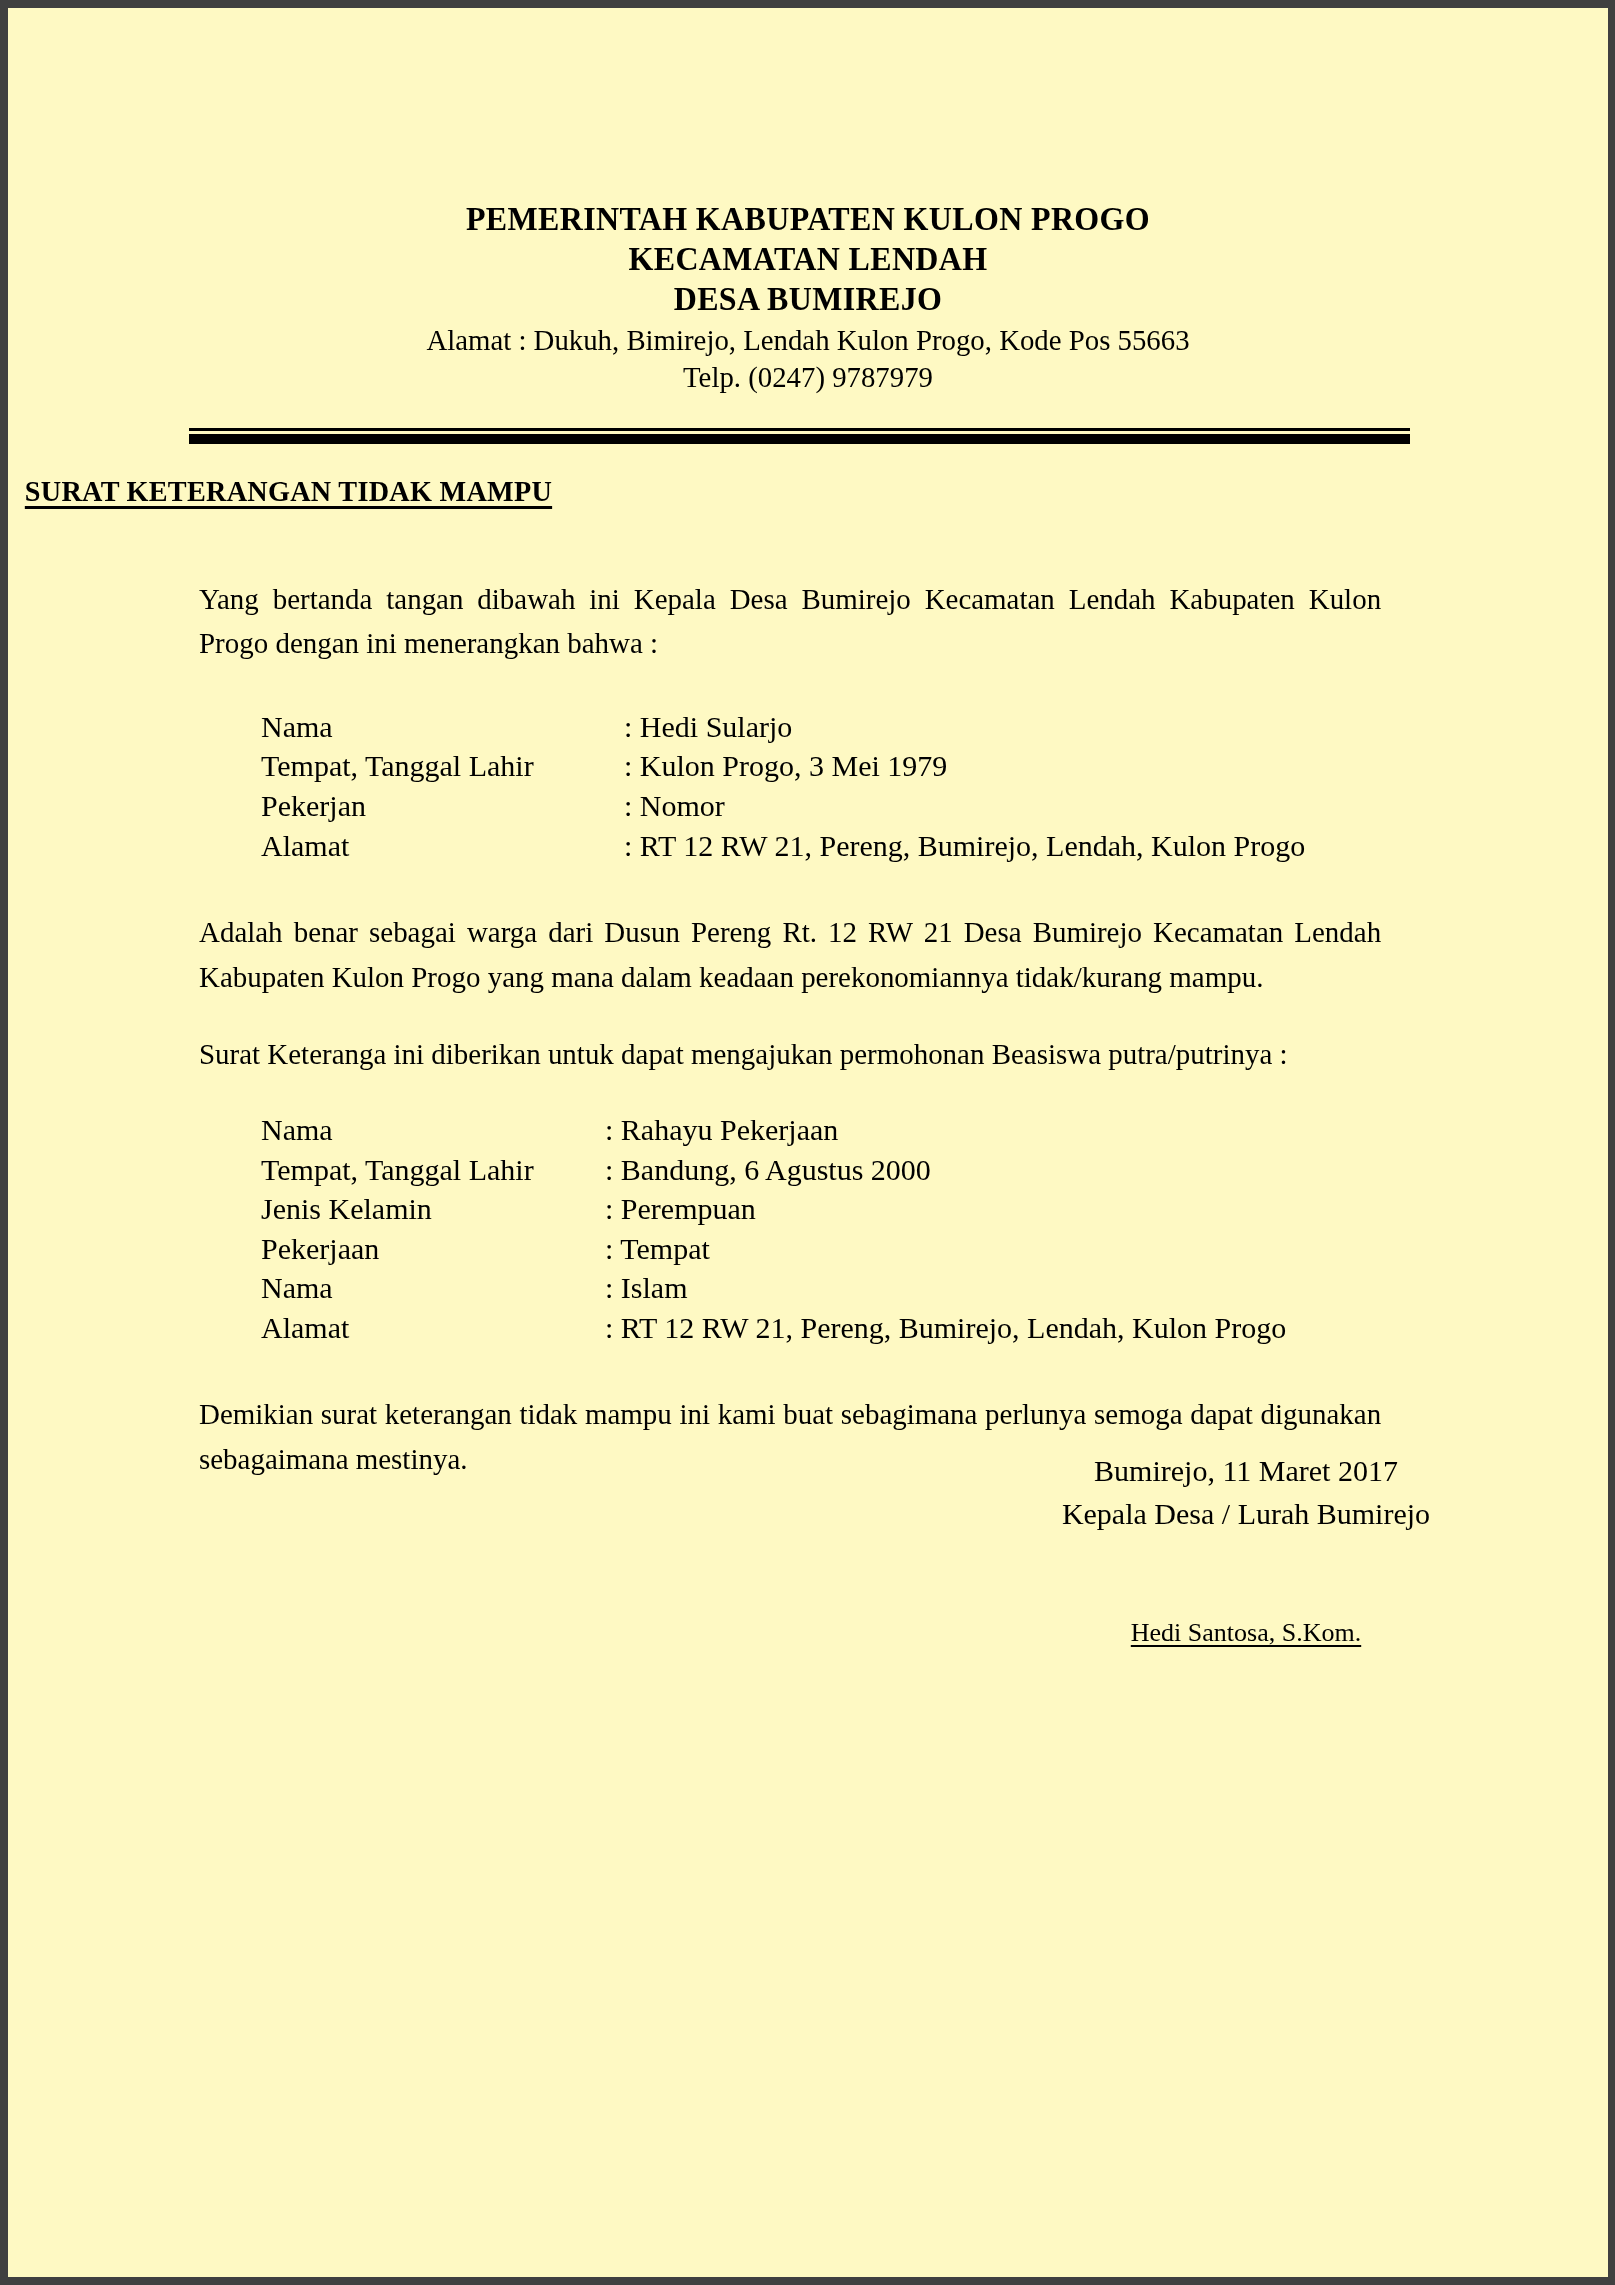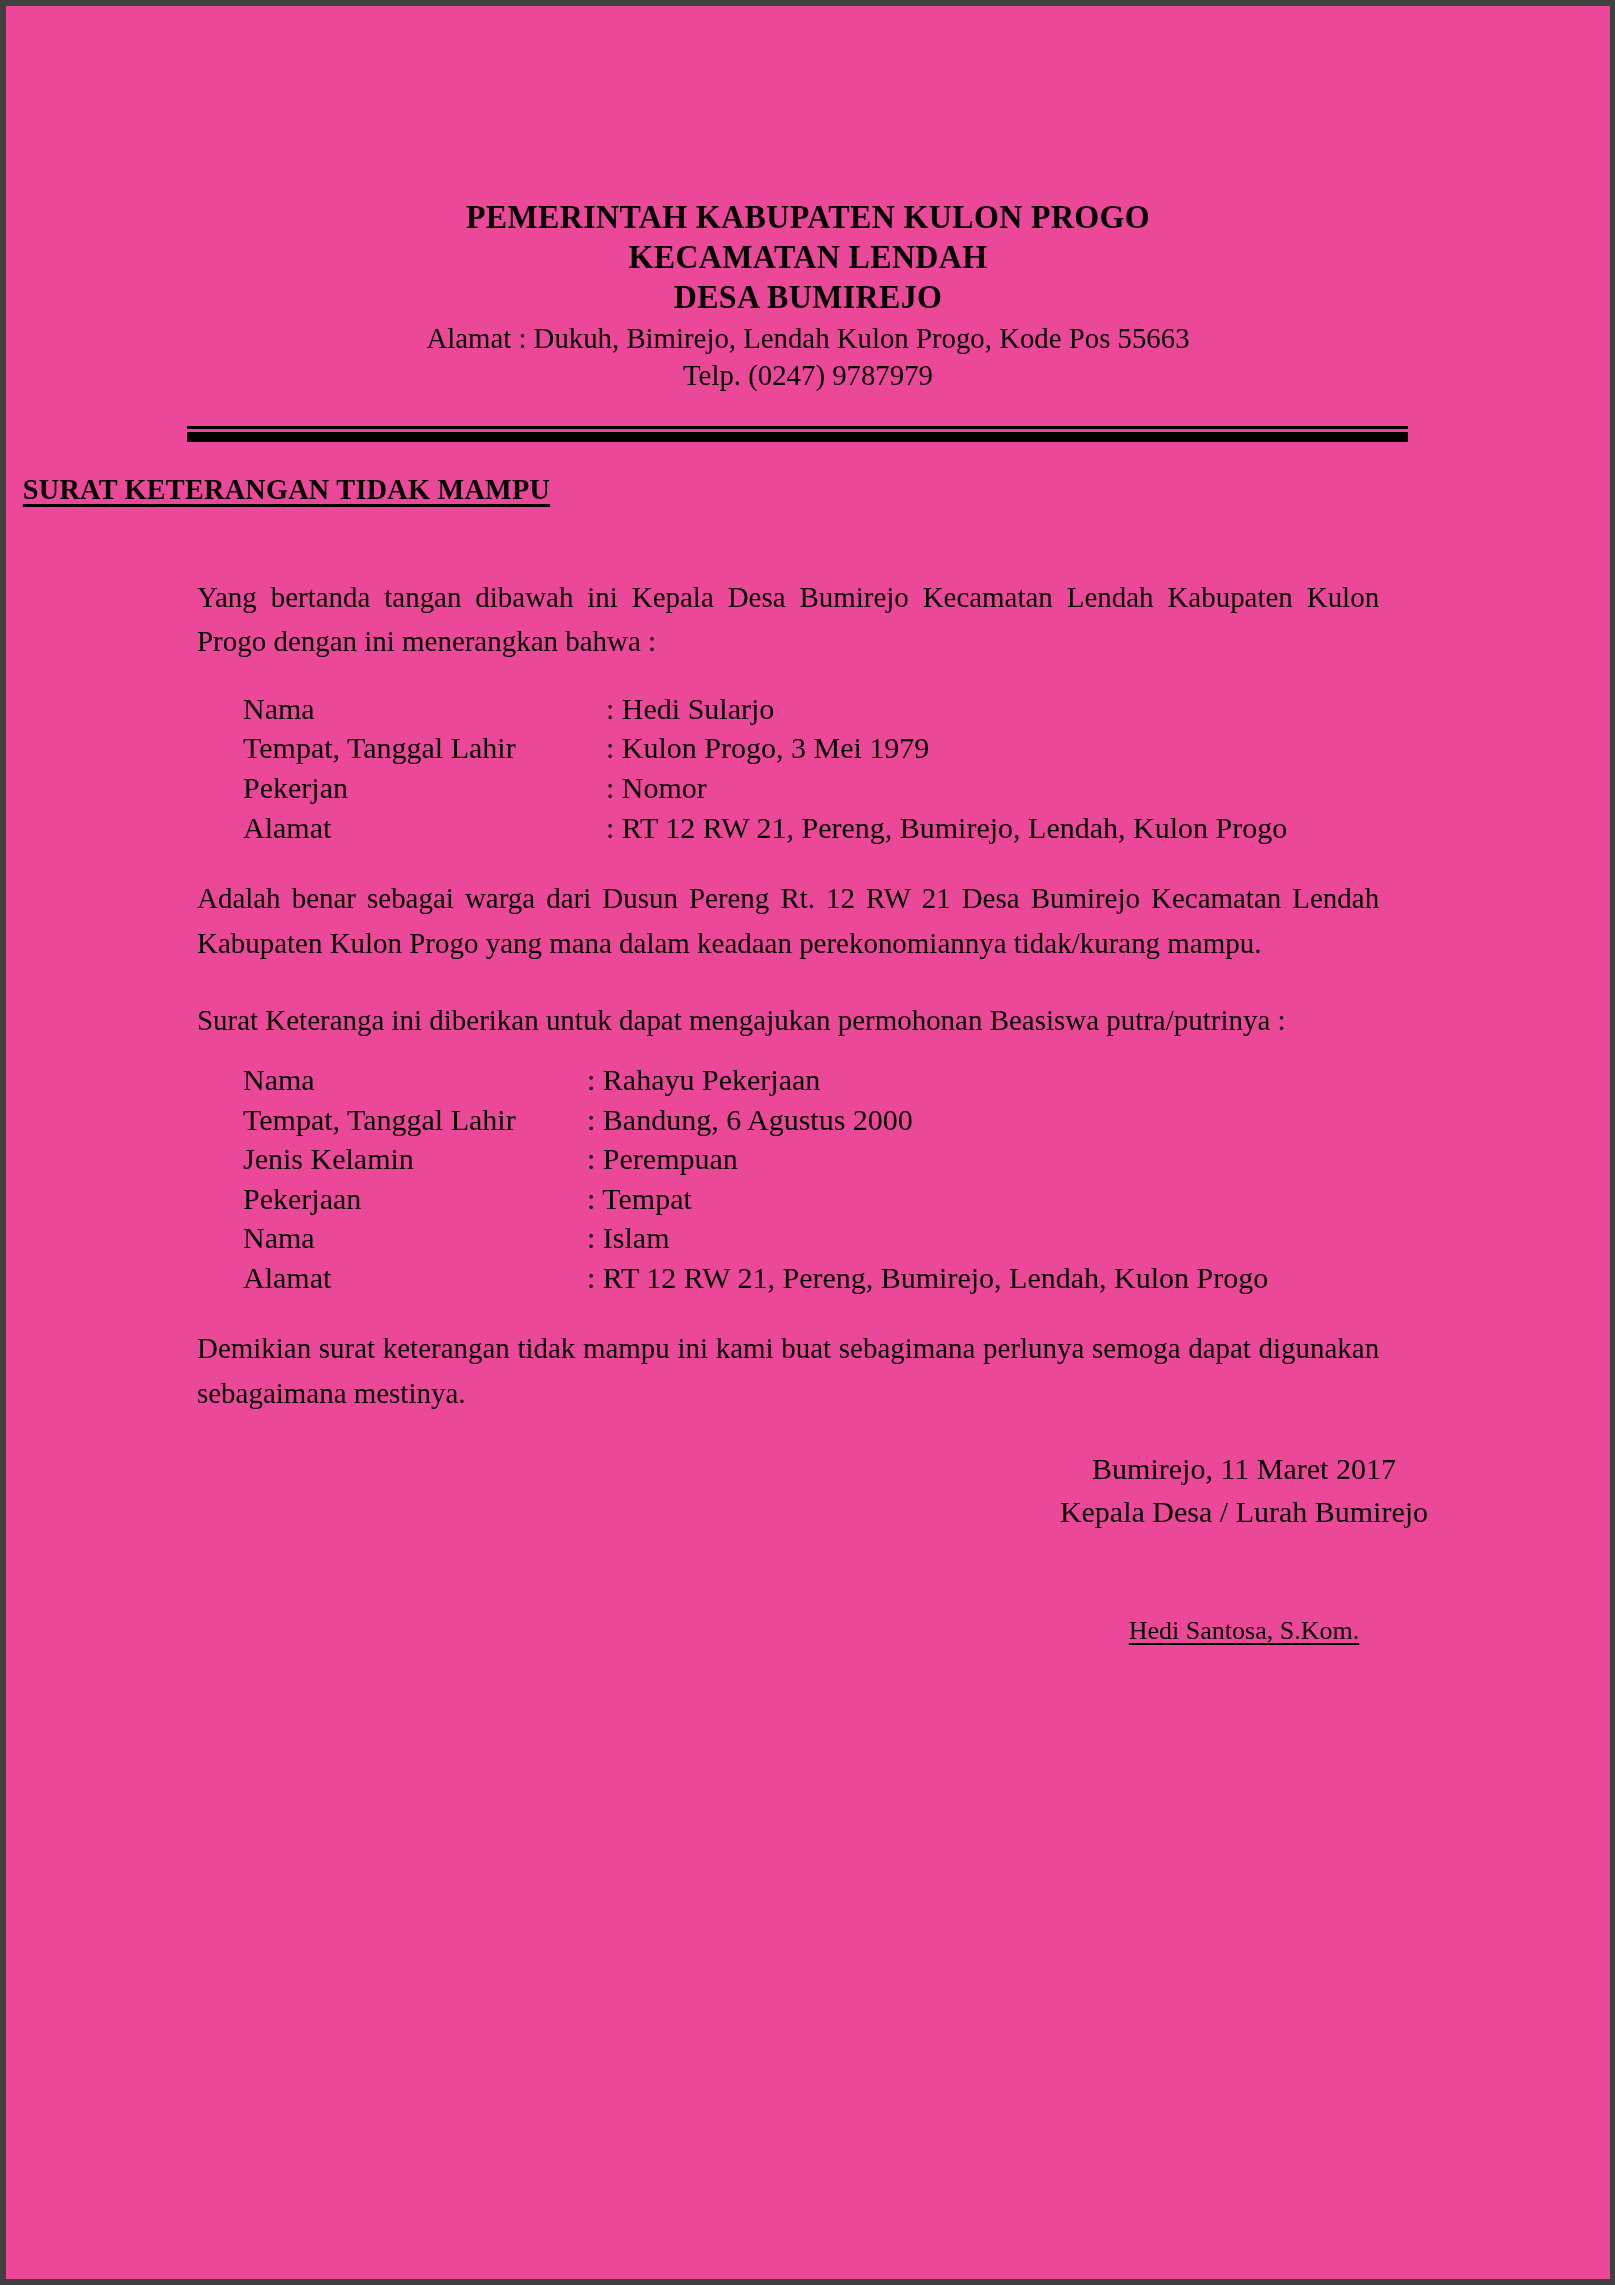--- a/index.html
+++ b/index.html
@@ -5,22 +5,22 @@
   html, body {
     margin: 0;
     padding: 0;
     background: #ffffff;
   }
 
   .page {
     position: relative;
     width: 1616px;
     height: 2285px;
-    background: #ec4899;
-    border: 6px solid #404040;
+    background: #fef9c3;
+    border: 8px solid #404040;
     box-sizing: border-box;
     overflow: hidden;
     font-family: "Liberation Serif", "DejaVu Serif", serif;
     color: #000000;
   }
 
   
   .letterhead {
     text-align: center;
     padding-top: 191px;
@@ -114,21 +114,21 @@
   p.para.nojustify { text-align: left; }
 
   .spacer-18 { height: 17.6px; }
   .spacer-26 { height: 25px; }
   .spacer-30 { height: 29px; }
   .spacer-34 { height: 33px; }
 
   
   .detail-table {
     border-collapse: collapse;
-    margin: 0;
+    margin: 16px;
     width: 100%;
   }
   .detail-table td {
     font-size: 30px;
     line-height: 1.32;
     padding: 0;
     vertical-align: top;
     white-space: nowrap;
   }
   .detail-table td.lbl {

